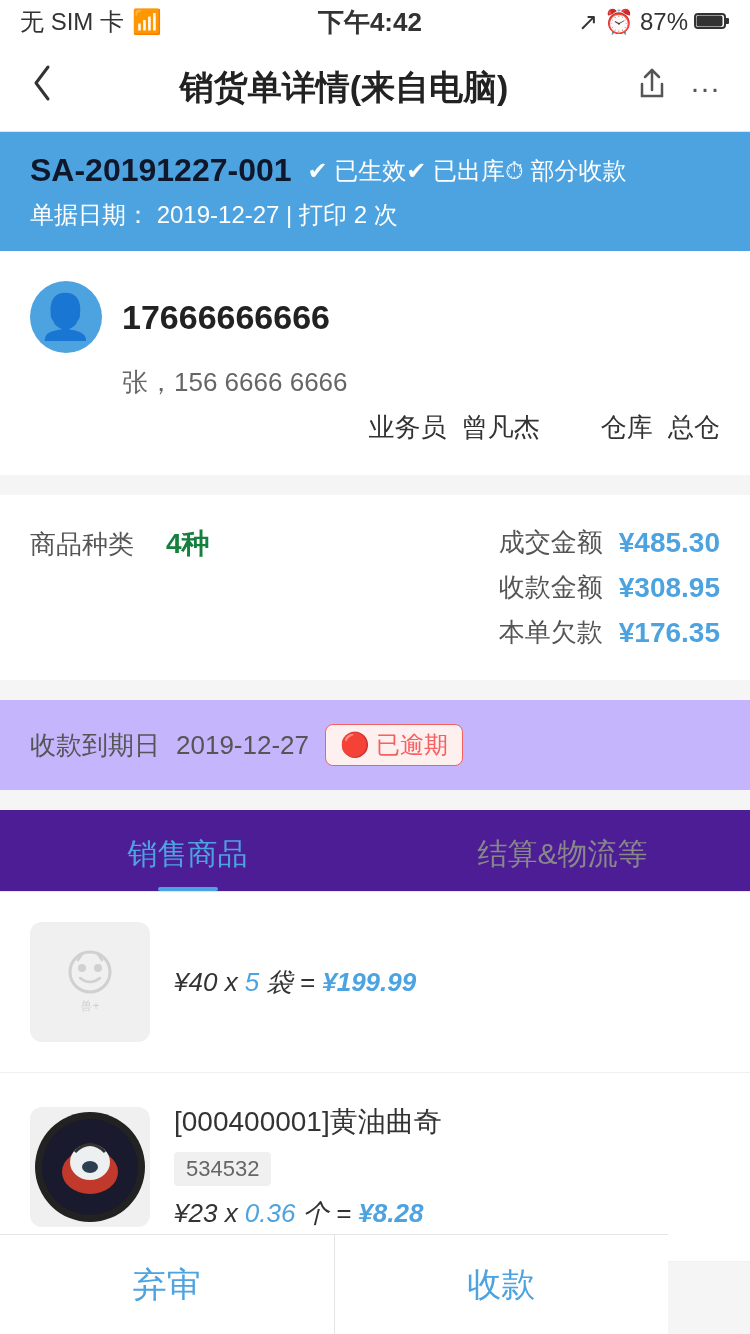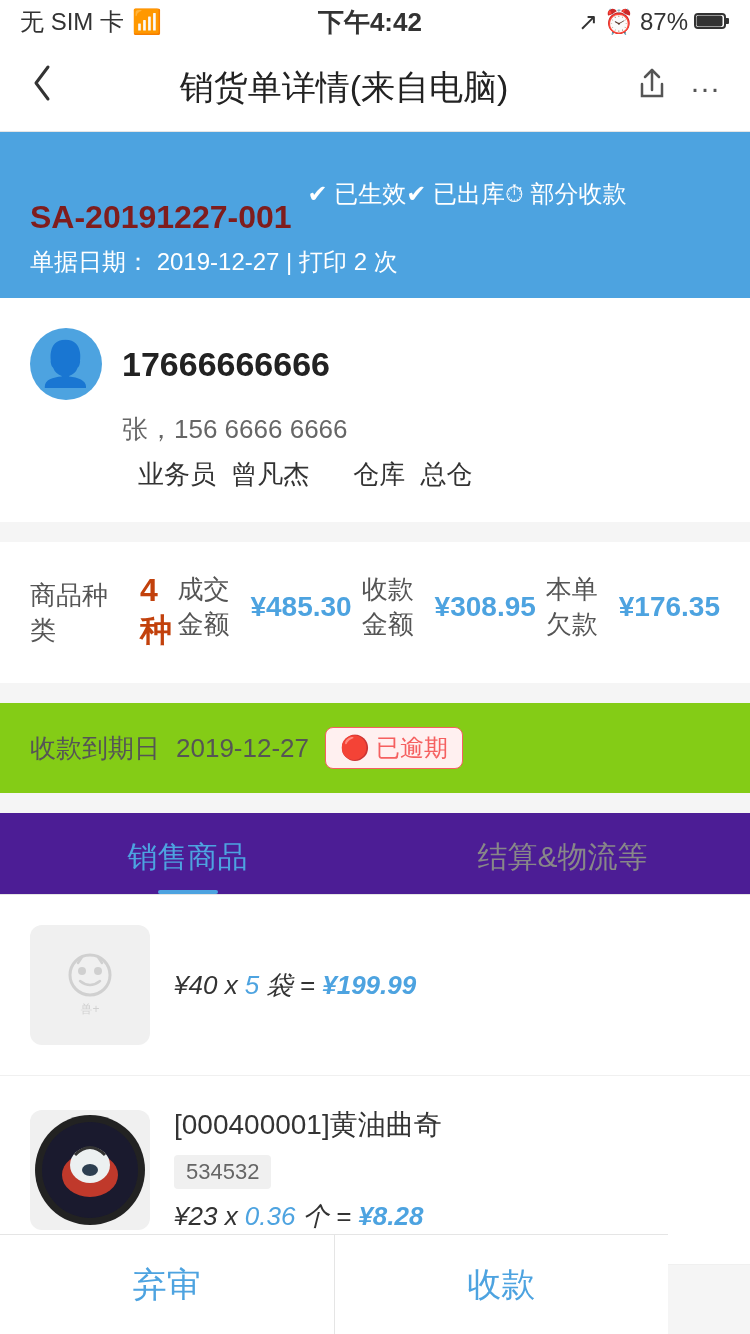--- a/index.html
+++ b/index.html
@@ -38,43 +38,42 @@
       padding: 0 30px;
       border-bottom: 1px solid #e5e5e5;
     }
     .nav-back {
       font-size: 36px;
       color: #333;
       cursor: pointer;
     }
     .nav-title {
       font-size: 34px;
-      font-weight: 400;
+      font-weight: 700;
       color: #222;
       text-align: right;
     }
     .nav-actions { display: flex; align-items: center; gap: 20px; }
     .nav-icon { font-size: 30px; color: #555; cursor: pointer; }
 
     
     .header-banner {
       background: #4da3e0;
       padding: 20px 30px;
     }
     .banner-top {
       display: flex;
       align-items: center;
       gap: 16px;
       margin-bottom: 10px;
     }
     .order-id {
       font-size: 32px;
       font-weight: 700;
-      color: #7f1d1d;
-      margin-top: 47px;
+      color: #0f172a;
     }
     .status-badges { display: flex; align-items: flex-start; }
     .badge {
       font-size: 24px;
       color: #fff;
       display: flex;
       align-items: center;
       gap: 4px;
     }
     .banner-date {
@@ -112,24 +111,25 @@
     }
     .customer-detail {
       font-size: 26px;
       color: #666;
       margin-left: 92px;
       margin-bottom: 10px;
     }
     .staff-row {
       display: flex;
       align-items: center;
-      gap: 28px;
+      gap: 45px;
       margin-left: 92px;
       font-size: 26px;
       color: #555;
+      justify-content: flex-end;
     }
     .staff-row span { color: #333; margin-left: 8px; }
 
     
     .stats-section {
       background: #fff;
       padding: 30px;
       margin-bottom: 20px;
     }
     .stats-row {
@@ -141,43 +141,43 @@
       display: flex;
       flex-direction: column;
     }
     .stat-item-left {
       font-size: 26px;
       color: #555;
       display: flex;
       align-items: center;
       gap: 32px;
     }
-    .stat-item-left .val { font-size: 32px; color: #c2410c; font-weight: 600; }
+    .stat-item-left .val { font-size: 28px; color: #15803d; font-weight: 600; }
     .stats-right {
       display: flex;
-      flex-direction: row;
+      flex-direction: column;
       align-items: flex-end;
       gap: 10px;
     }
     .stat-item-right {
       display: flex;
       align-items: center;
       gap: 16px;
       font-size: 26px;
       color: #555;
     }
     .stat-item-right .amount {
       font-size: 28px;
       color: #4da3e0;
       font-weight: 600;
     }
 
     
     .due-section {
-      background: #84cc16;
+      background: #c4b5fd;
       padding: 24px 30px;
       margin-bottom: 20px;
       display: flex;
       align-items: center;
       gap: 16px;
       font-size: 26px;
       color: #555;
     }
     .overdue-badge {
       background: #fff0f0;

